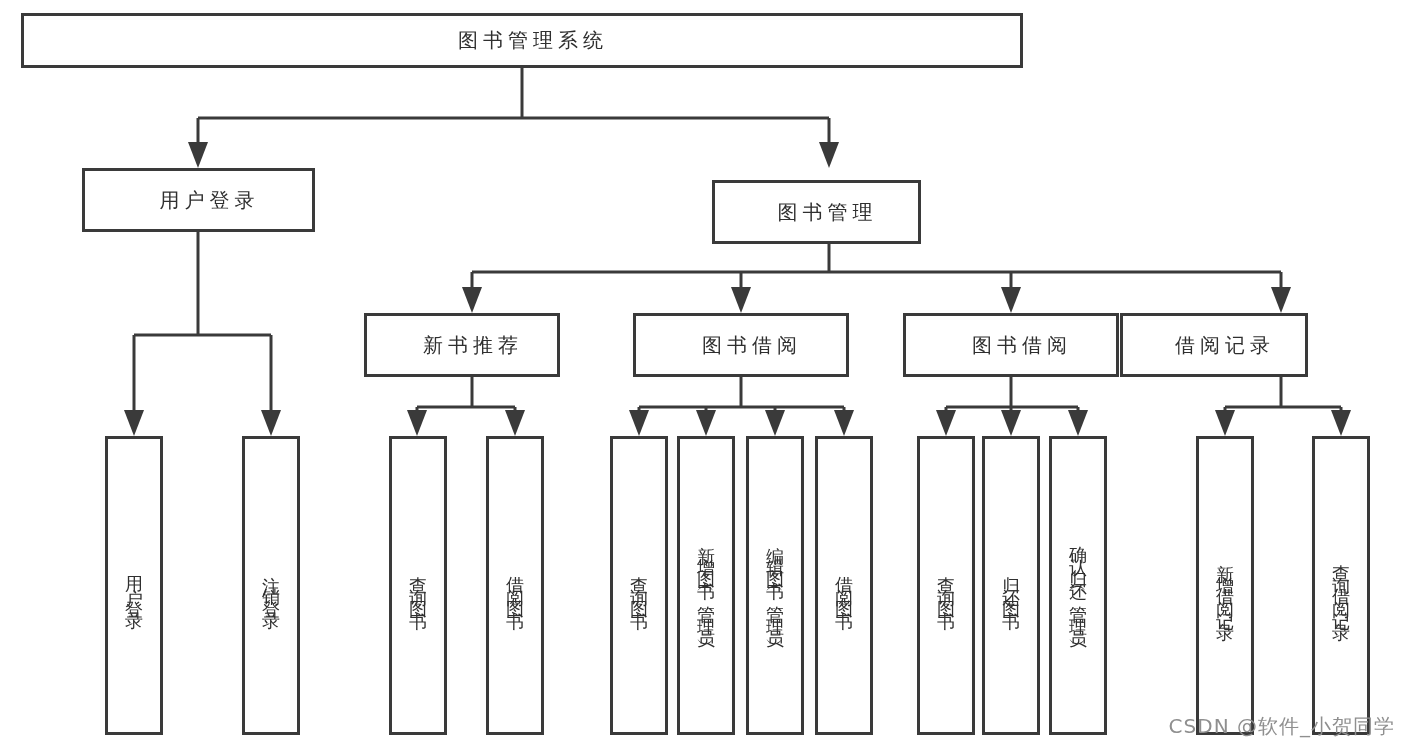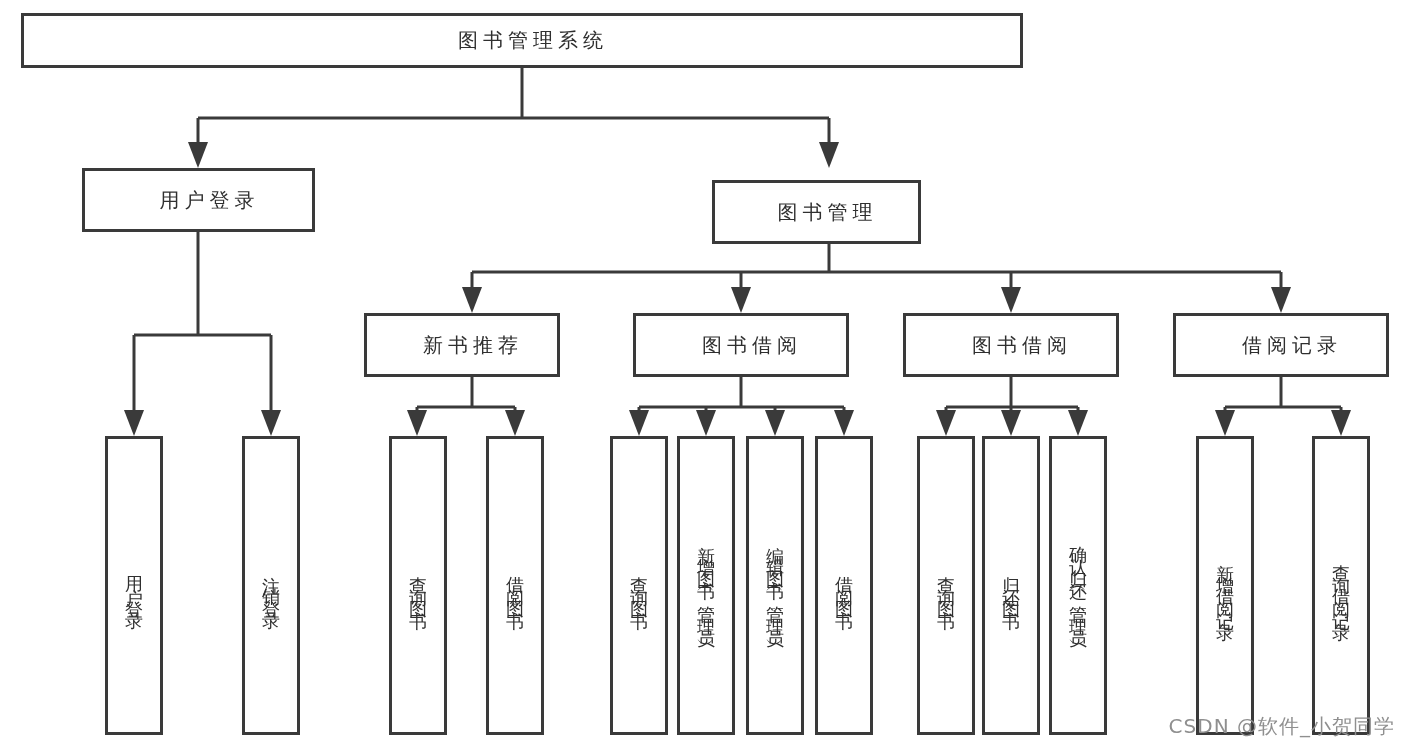--- a/index.html
+++ b/index.html
@@ -127,21 +127,21 @@
   </svg>
 
   <div class="box hbox root-box" style="left:21px; top:13px; width:1002px; height:55px;">图书管理系统</div>
 
   <div class="box hbox" style="left:82px; top:168px; width:233px; height:64px;">用户登录</div>
   <div class="box hbox" style="left:712px; top:180px; width:209px; height:64px;">图书管理</div>
 
   <div class="box hbox" style="left:364px; top:313px; width:196px; height:64px;">新书推荐</div>
   <div class="box hbox" style="left:633px; top:313px; width:216px; height:64px;text-align:center;">图书借阅</div>
   <div class="box hbox" style="left:903px; top:313px; width:216px; height:64px;">图书借阅</div>
-  <div class="box hbox" style="left:1173px; top:313px; width:216px; height:64px;text-align:right;">借阅记录</div>
+  <div class="box hbox" style="left:1120px; top:313px; width:188px; height:64px;text-align:right;">借阅记录</div>
 
   <div class="box leaf" style="left:105px; top:436px; width:58px; height:299px;">
     <span class="vtext">用户登录</span>
   </div>
   <div class="box leaf" style="left:242px; top:436px; width:58px; height:299px;">
     <span class="vtext">注销登录</span>
   </div>
 
   <div class="box leaf" style="left:389px; top:436px; width:58px; height:299px;">
     <span class="vtext">查询图书</span>

